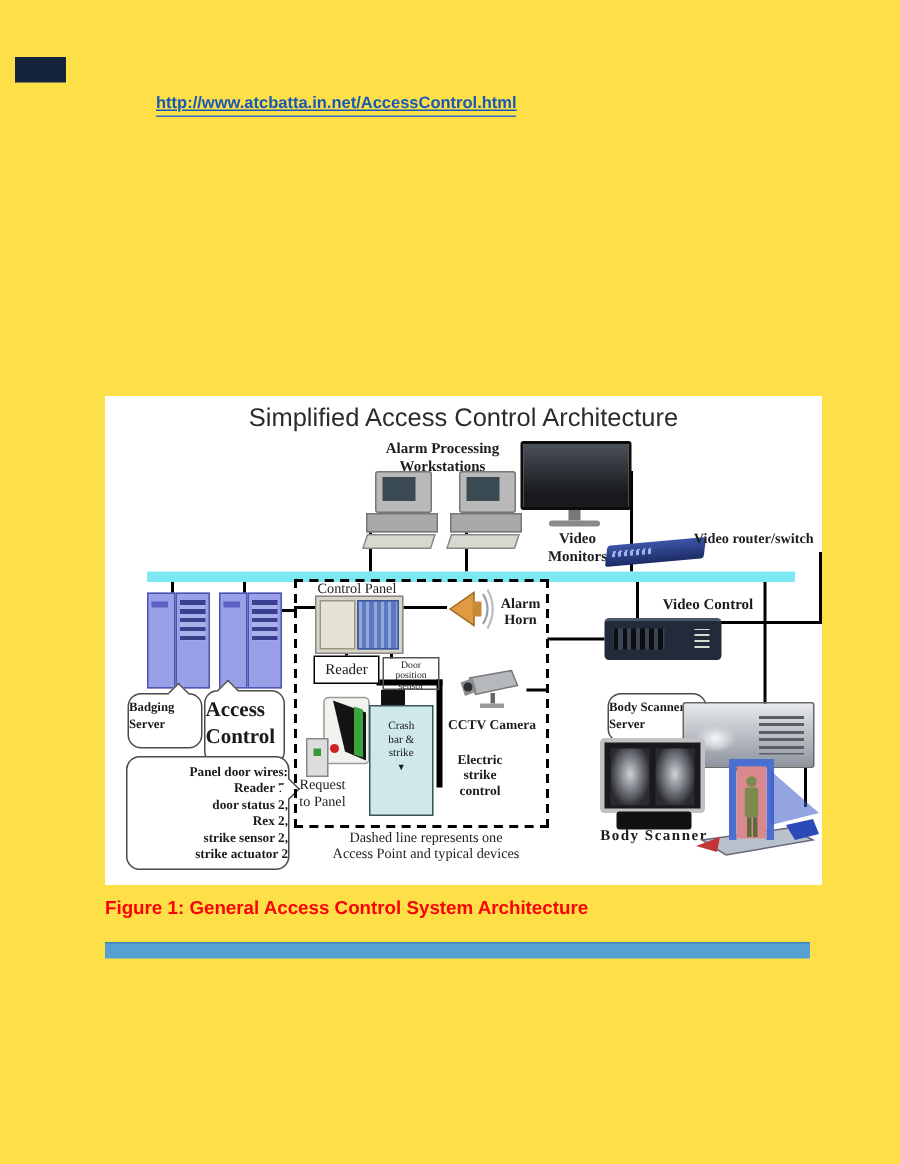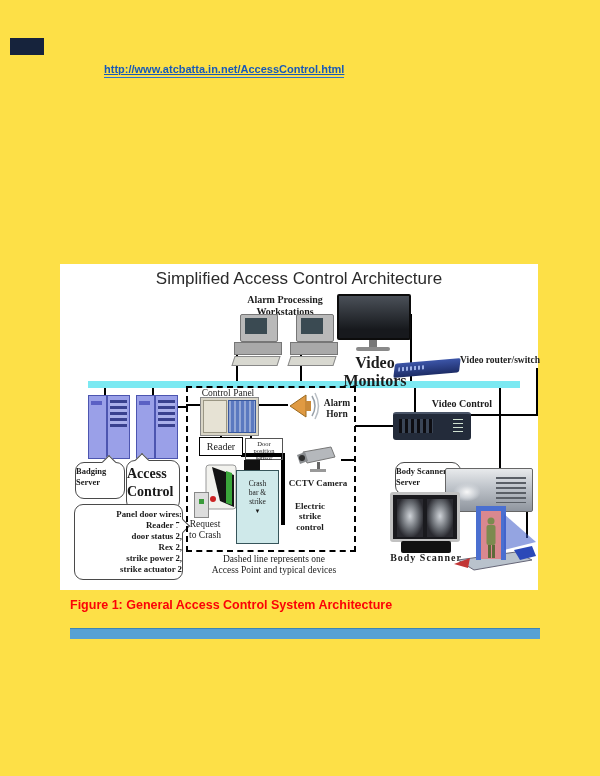--- a/index.html
+++ b/index.html
@@ -2,21 +2,21 @@
 <html><head>
 <meta charset="utf-8">
 <style>
   html,body{margin:0;padding:0;background:#000;}
   .page{position:relative;width:600px;height:776px;background:#fde047;overflow:hidden;
         font-family:"Liberation Serif",serif;}
   .corner-mark{position:absolute;left:10px;top:38px;width:34px;height:17px;background:#16233c;}
   .doc-link{position:absolute;left:104px;top:63px;font-family:"Liberation Sans",sans-serif;
         font-size:11px;font-weight:bold;color:#1758b7;text-decoration:underline;
         border-bottom:1px solid #2a6fd0;padding-bottom:2px;cursor:pointer;}
-  .figure{position:absolute;left:60px;top:264px;width:478px;height:326px;background:#fff;color:#1a1a1a;}
+  .figure{position:absolute;left:70px;top:264px;width:478px;height:326px;background:#fff;color:#1a1a1a;}
   .fig-title{position:absolute;left:0;top:5px;width:100%;text-align:center;
         font-family:"Liberation Sans",sans-serif;font-size:17px;color:#2b2b2b;}
   .lab{position:absolute;text-align:center;line-height:1.15;color:#1c1c1c;}
   .b{font-weight:bold;}
   .ln{position:absolute;background:#000;}
   
   .bus{position:absolute;left:28px;top:117px;width:432px;height:7px;background:#7ce9f2;}
   
   .pc{position:absolute;width:52px;height:54px;}
   .pc .crt{position:absolute;left:8px;top:0;width:36px;height:26px;background:#b9b9b9;border:1px solid #777;border-radius:2px;}
@@ -141,27 +141,27 @@
       <div class="crt"></div>
       <div class="unit"></div>
       <div class="kbd"></div>
     </div>
 
     <div class="flatmon">
       <div class="scr"></div>
       <div class="neck"></div>
       <div class="base"></div>
     </div>
-    <div class="lab b" style="left:280px;top:90px;width:70px;font-size:16px;">
+    <div class="lab b" style="left:280px;top:90px;width:70px;font-size:10px;">
       <span>Video</span><br>
       <span>Monitors</span>
     </div>
 
     <div class="switch"></div>
-    <div class="lab b" style="left:385px;top:91px;width:95px;font-size:9.5px;text-align:right;">Video router/switch</div>
+    <div class="lab b" style="left:385px;top:91px;width:95px;font-size:9.5px;text-align:center;">Video router/switch</div>
 
 
     <div class="tower" style="left:28px;">
       <div class="tl"></div>
       <div class="tr"></div>
     </div>
     <div class="tower" style="left:76px;">
       <div class="tl"></div>
       <div class="tr"></div>
     </div>
@@ -177,21 +177,21 @@
       <span>Control</span><br>
       <span>Server</span>
     </div>
 
     <div class="bubble" style="left:14px;top:240px;width:100px;height:70px;font-size:8.8px;line-height:1.25;padding:4px 0 0 7px;text-align:right;font-weight:bold;">
       <div class="tail right" style="top:16px;"></div>
       <span>Panel door wires:</span><br>
       <span>Reader 7,</span><br>
       <span>door status 2,</span><br>
       <span>Rex 2,</span><br>
-      <span>strike power 2,</span><br>
+      <span>strike sensor 2,</span><br>
       <span>strike actuator 2</span>
     </div>
 
     <div class="dashed-box"></div>
 
     <div class="lab" style="left:138px;top:124px;width:60px;font-size:9.5px;">Control Panel</div>
     <div class="cpanel">
       <div class="pd"></div>
       <div class="pc2"></div>
     </div>
@@ -225,21 +225,21 @@
     <div class="door">
       <span>Crash</span><br>
       <span>bar &amp;</span><br>
       <span>strike</span><br>
       <span class="arrow">▼</span>
     </div>
 
     <div class="rte"></div>
     <div class="lab" style="left:122px;top:255px;width:46px;font-size:9.5px;">
       <span>Request</span><br>
-      <span>to Crash</span>
+      <span>to Panel</span>
     </div>
 
     <svg style="position:absolute;left:233px;top:180px;" width="50" height="34" viewBox="0 0 50 34">
       <polygon points="10,8 38,3 42,13 14,19" fill="#b5b8bc" stroke="#777" stroke-width="1"></polygon>
       <polygon points="4,11 12,8 15,17 7,20" fill="#8a8d90"></polygon>
       <circle cx="9" cy="14" r="3" fill="#2e2e2e"></circle>
       <rect x="24" y="18" width="3" height="7" fill="#666"></rect>
       <rect x="17" y="25" width="16" height="3" fill="#999"></rect>
     </svg>
     <div class="lab b" style="left:226px;top:214px;width:64px;font-size:9px;">CCTV Camera</div>

